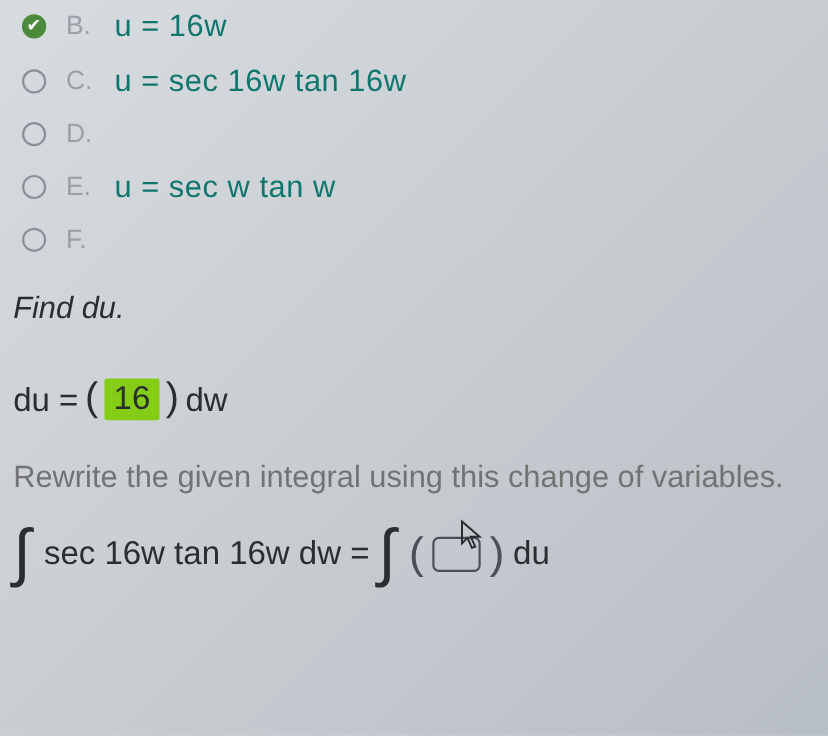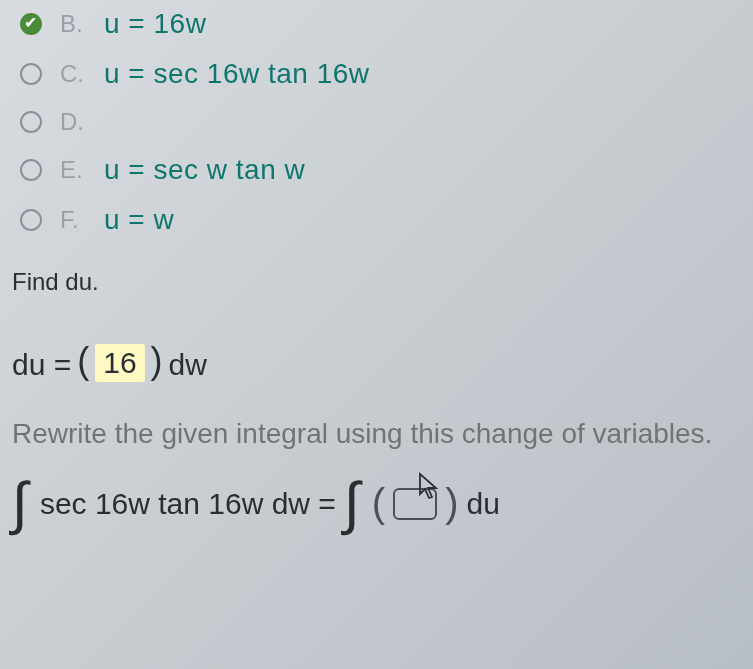--- a/index.html
+++ b/index.html
@@ -56,35 +56,36 @@
       font-size: 24px;
       width: 26px;
       font-weight: 400;
     }
     .option-text {
       font-size: 28px;
       color: #0f766e;
       letter-spacing: 0.5px;
     }
     .prompt {
-      font-size: 24px;
+      font-size: 28px;
       color: #2a2e33;
       margin-bottom: 28px;
       margin-top: 10px;
+      font-style: italic;
     }
     .equation-row {
       font-size: 30px;
       color: #2a2e33;
       display: flex;
       align-items: flex-end;
       gap: 6px;
       margin-bottom: 34px;
     }
     .answer-highlight {
-      background: #fef9c3;
+      background: #84cc16;
       padding: 2px 8px;
       border-radius: 2px;
       display: inline-block;
       margin-top: 20px;
     }
     .paren {
       font-size: 36px;
       font-weight: 300;
     }
     .instruction {
@@ -144,21 +145,20 @@
     <span class="option-letter">D.</span>
   </div>
   <div class="option-row">
     <div class="radio"></div>
     <span class="option-letter">E.</span>
     <span class="option-text">u = sec w tan w</span>
   </div>
   <div class="option-row">
     <div class="radio"></div>
     <span class="option-letter">F.</span>
-    <span class="option-text">u = w</span>
   </div>
 </div>
 
 <div class="prompt">Find du.</div>
 
 <div class="equation-row">
   <span>du =</span>
   <span class="paren">(</span>
   <span class="answer-highlight">16</span>
   <span class="paren">)</span>

